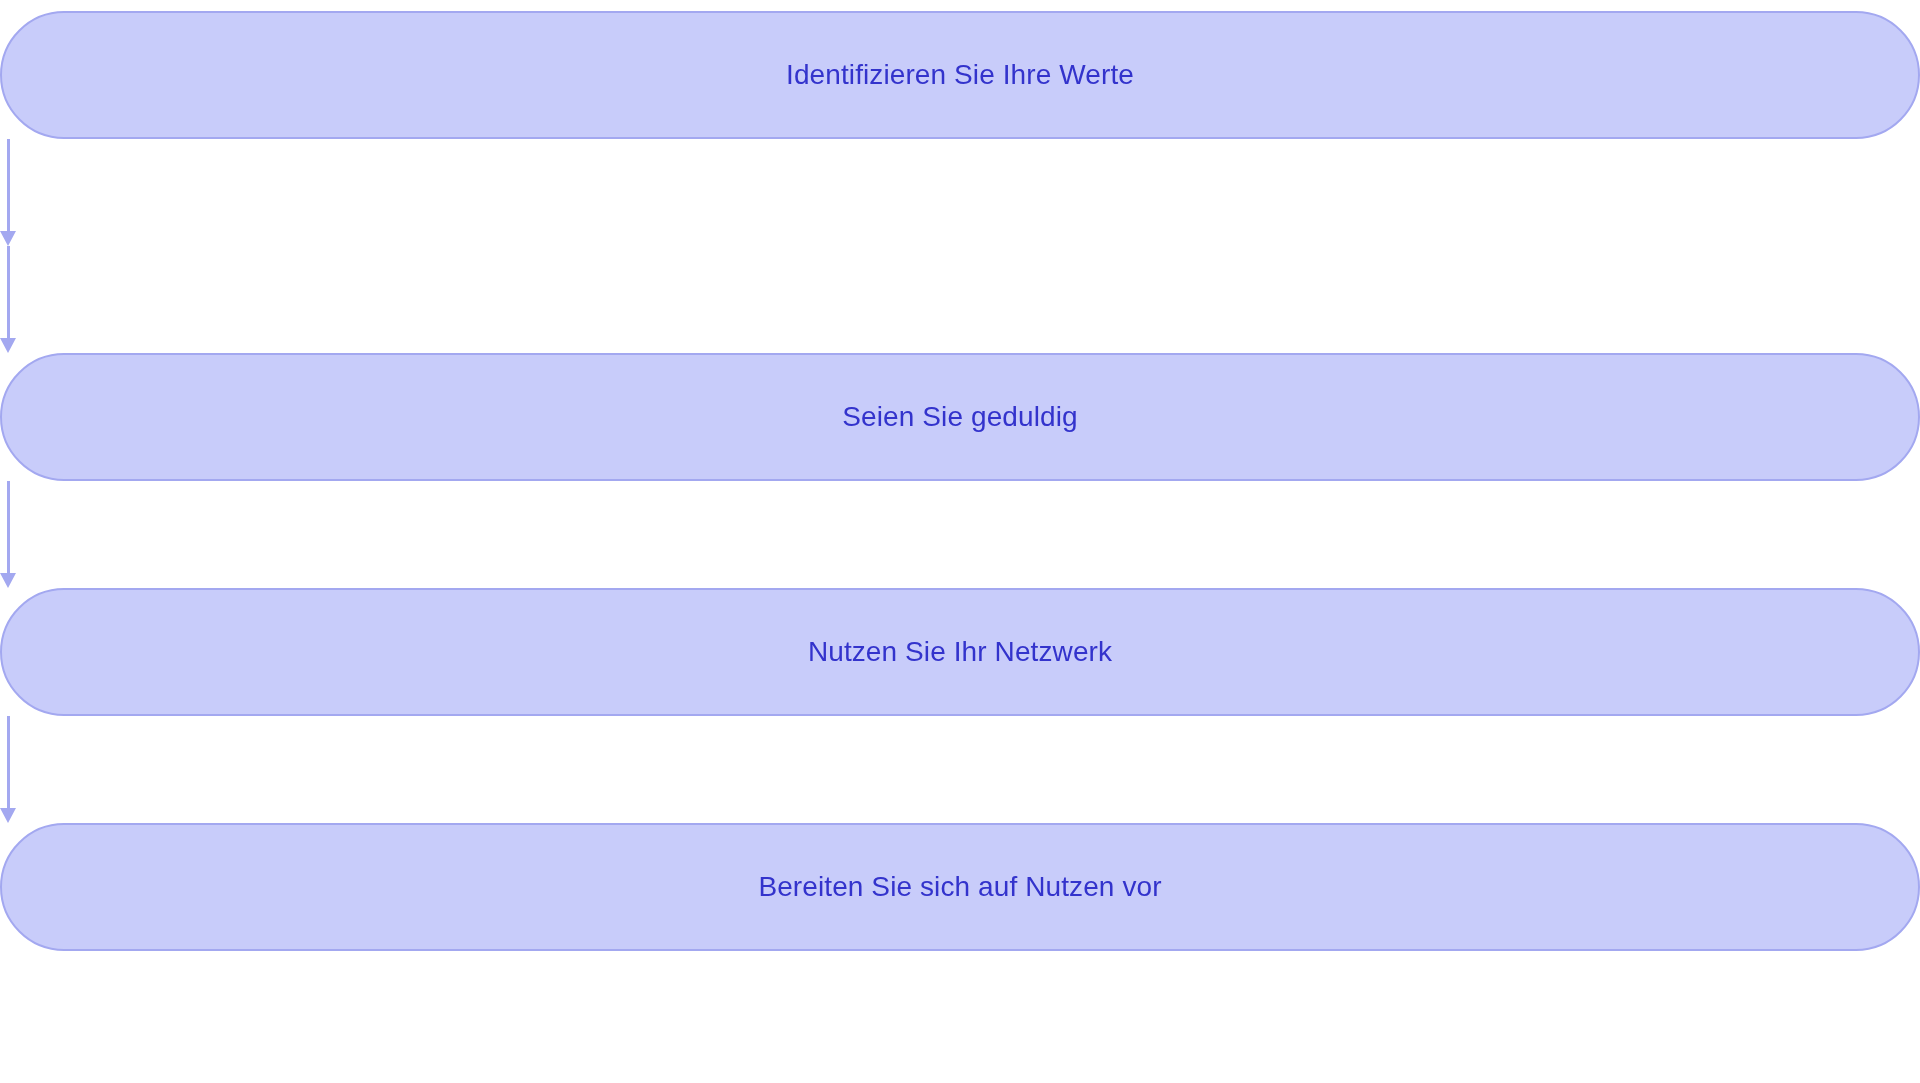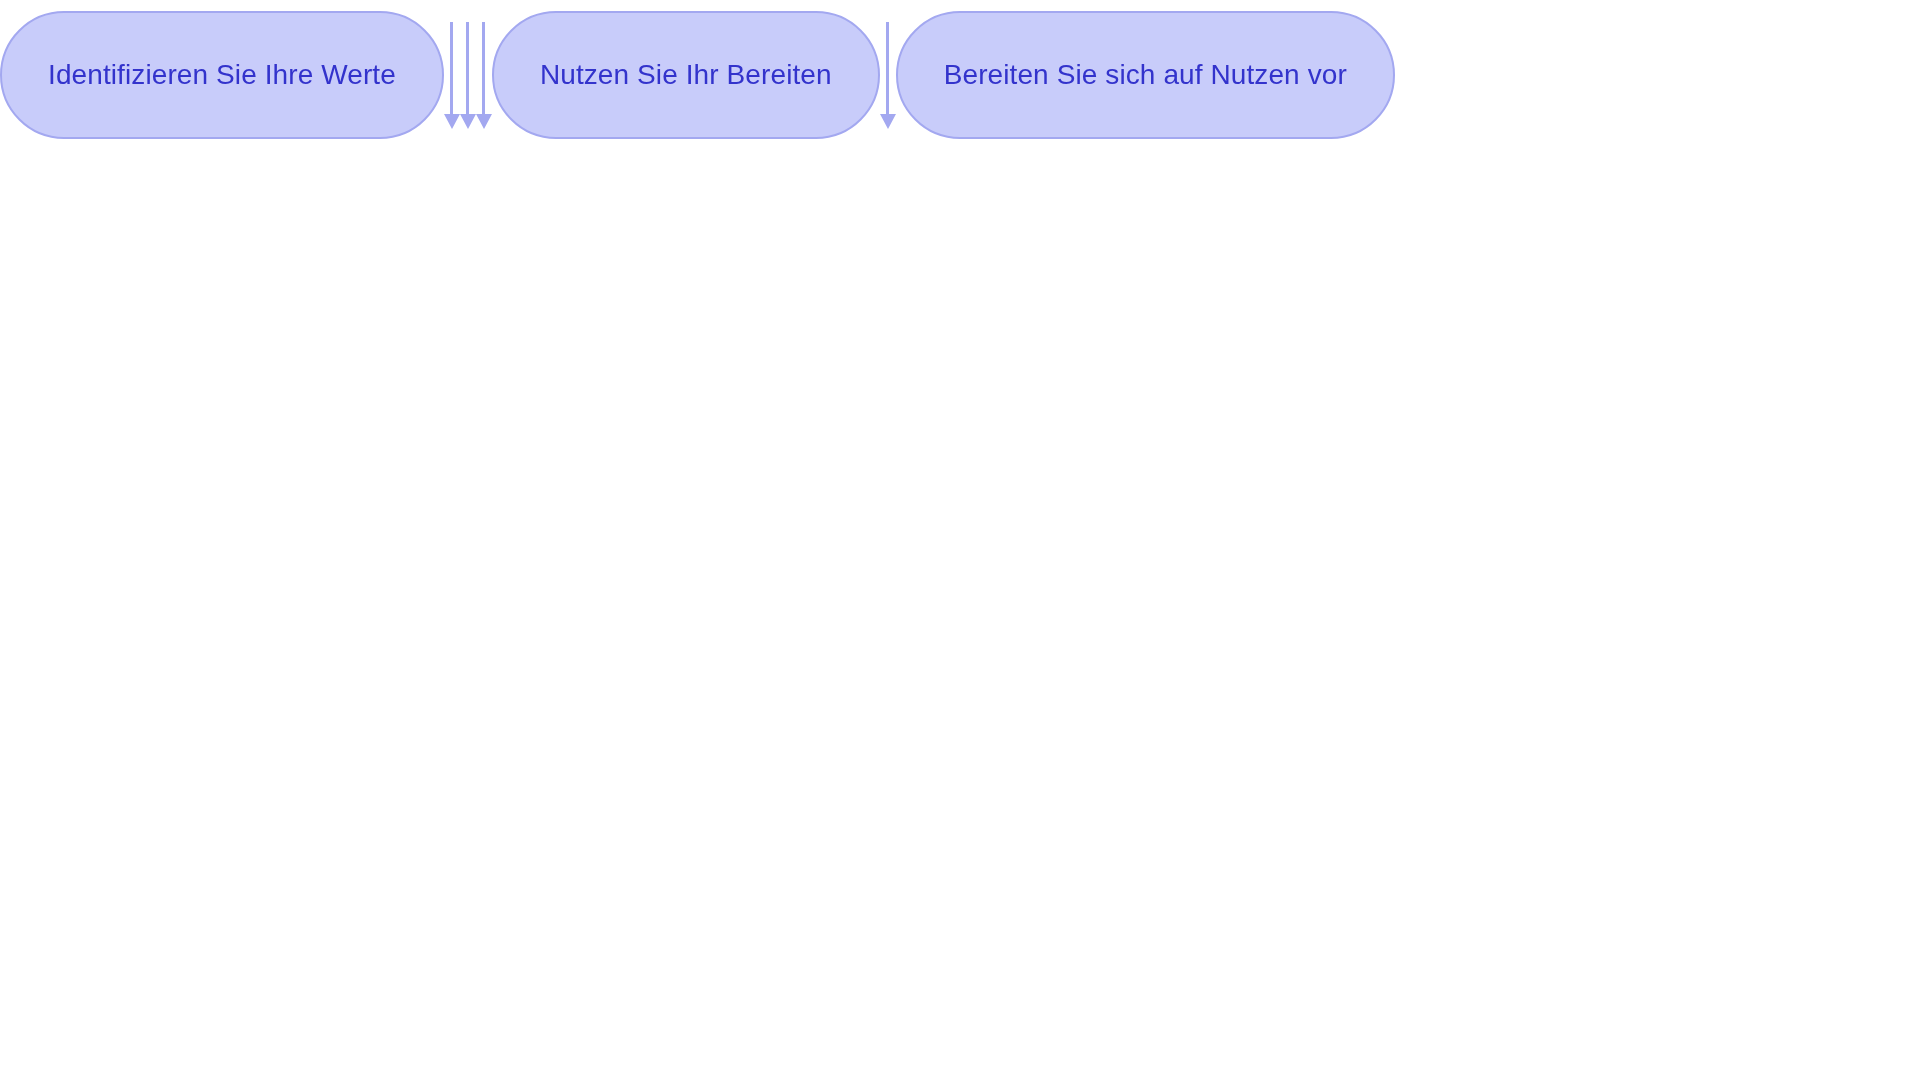--- a/index.html
+++ b/index.html
@@ -21,22 +21,21 @@
     height: 1083px;
     background: #ffffff;
   }
 
   .flow-column {
     position: absolute;
     left: 0;
     top: 11px;
     width: 1920px;
     display: flex;
-    flex-direction: row;
-    align-items: center;
+    flex-direction: column;
   }
 
   .flow-node {
     box-sizing: border-box;
     height: 128px;
     border-radius: 64px;
     background: #c8ccfa;
     border: 2px solid #a3a8f0;
     display: flex;
     align-items: center;
@@ -98,28 +97,31 @@
       <div class="flow-connector-line"></div>
       <div class="flow-connector-arrowhead"></div>
     </div>
 
 
     <div class="flow-connector">
       <div class="flow-connector-line"></div>
       <div class="flow-connector-arrowhead"></div>
     </div>
 
+    <div class="flow-node">
+      <span class="flow-node-label">Seien Sie geduldig</span>
+    </div>
 
     <div class="flow-connector">
       <div class="flow-connector-line"></div>
       <div class="flow-connector-arrowhead"></div>
     </div>
 
     <div class="flow-node">
-      <span class="flow-node-label">Nutzen Sie Ihr Bereiten</span>
+      <span class="flow-node-label">Nutzen Sie Ihr Netzwerk</span>
     </div>
 
     <div class="flow-connector">
       <div class="flow-connector-line"></div>
       <div class="flow-connector-arrowhead"></div>
     </div>
 
     <div class="flow-node">
       <span class="flow-node-label">Bereiten Sie sich auf Nutzen vor</span>
     </div>

